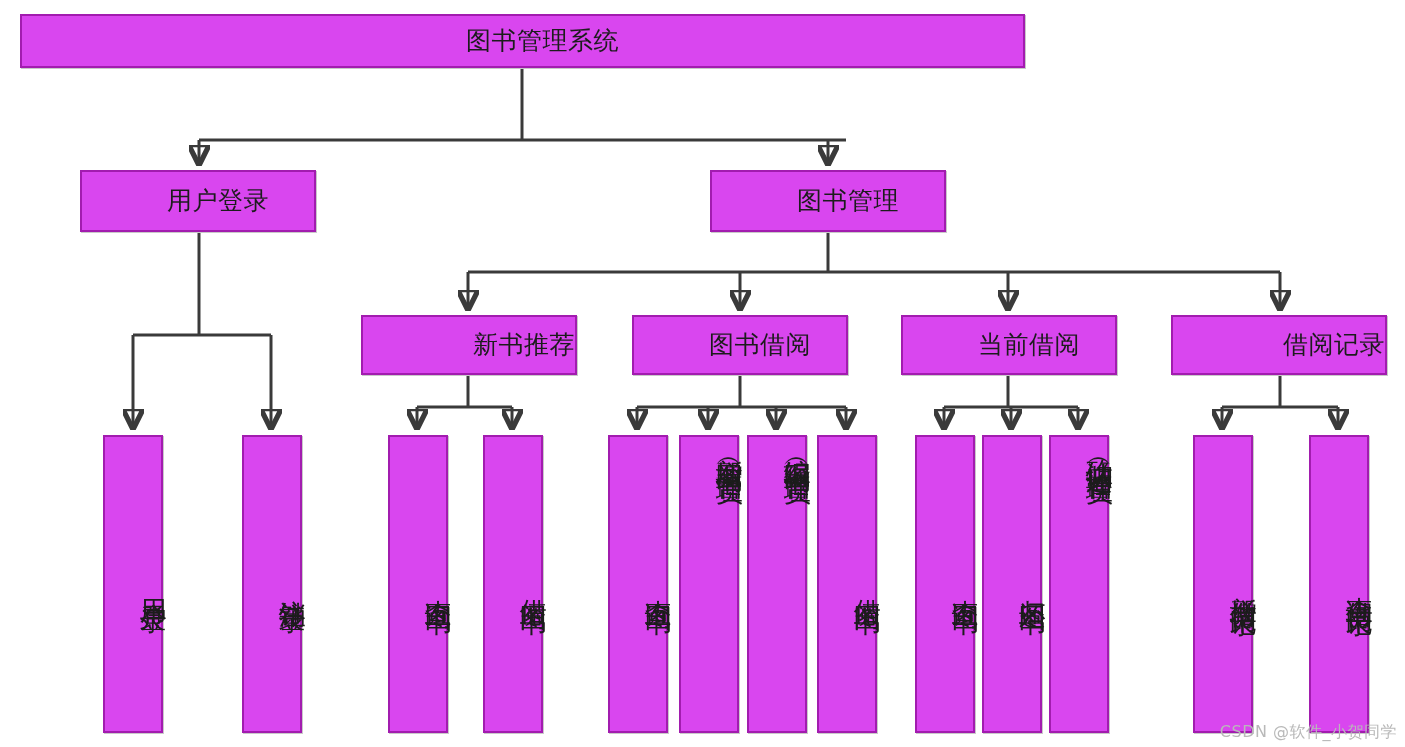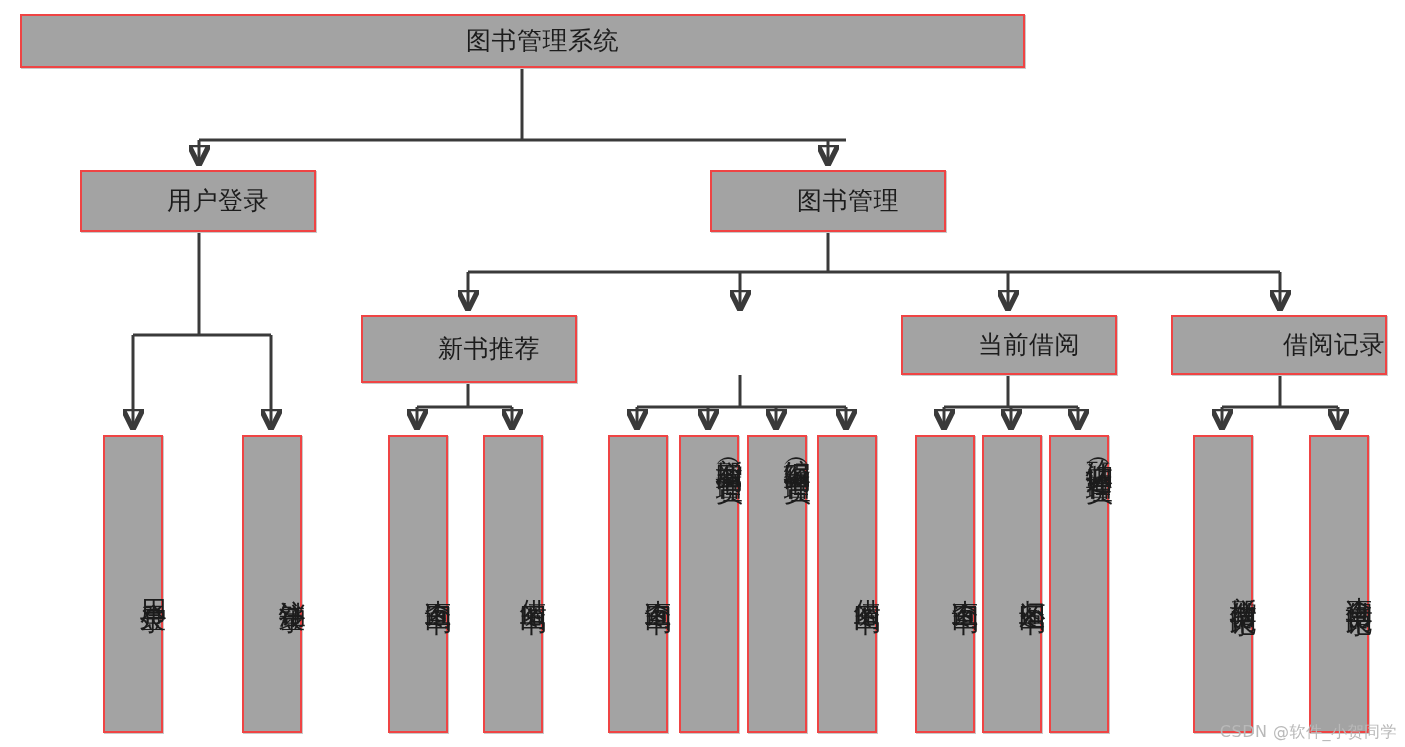--- a/index.html
+++ b/index.html
@@ -13,22 +13,22 @@
   #canvas {
     position: relative;
     width: 1405px;
     height: 747px;
     background: #ffffff;
     overflow: hidden;
   }
   .node {
     position: absolute;
     box-sizing: border-box;
-    background: #a3a3a3;
-    border: 2px solid #ef4444;
+    background: #d946ef;
+    border: 2px solid #a21caf;
     box-shadow: 1px 1px 0 0 #c9c9c9;
     display: flex;
     align-items: center;
     justify-content: center;
     padding-left: 40px;
   }
   .node-label {
     color: #1c1c1c;
     letter-spacing: 0.5px;
     white-space: nowrap;
@@ -138,22 +138,25 @@
     <span class="node-label">图书管理系统</span>
   </div>
 
   <div class="node h" style="left:80px; top:170px; width:236px; height:62px;">
     <span class="node-label">用户登录</span>
   </div>
   <div class="node h" style="left:710px; top:170px; width:236px; height:62px;">
     <span class="node-label">图书管理</span>
   </div>
 
-  <div class="node h" style="left:361px; top:315px; width:216px; height:68px;">
+  <div class="node h" style="left:361px; top:315px; width:216px; height:60px;justify-content:flex-end;">
     <span class="node-label">新书推荐</span>
+  </div>
+  <div class="node h" style="left:632px; top:315px; width:216px; height:60px;">
+    <span class="node-label">图书借阅</span>
   </div>
   <div class="node h" style="left:901px; top:315px; width:216px; height:60px;">
     <span class="node-label">当前借阅</span>
   </div>
   <div class="node h" style="left:1171px; top:315px; width:216px; height:60px;justify-content:flex-end;">
     <span class="node-label">借阅记录</span>
   </div>
 
   <div class="node v centered" style="left:103px; top:435px; width:60px; height:298px;">
     <span class="node-label">用户登录</span>

